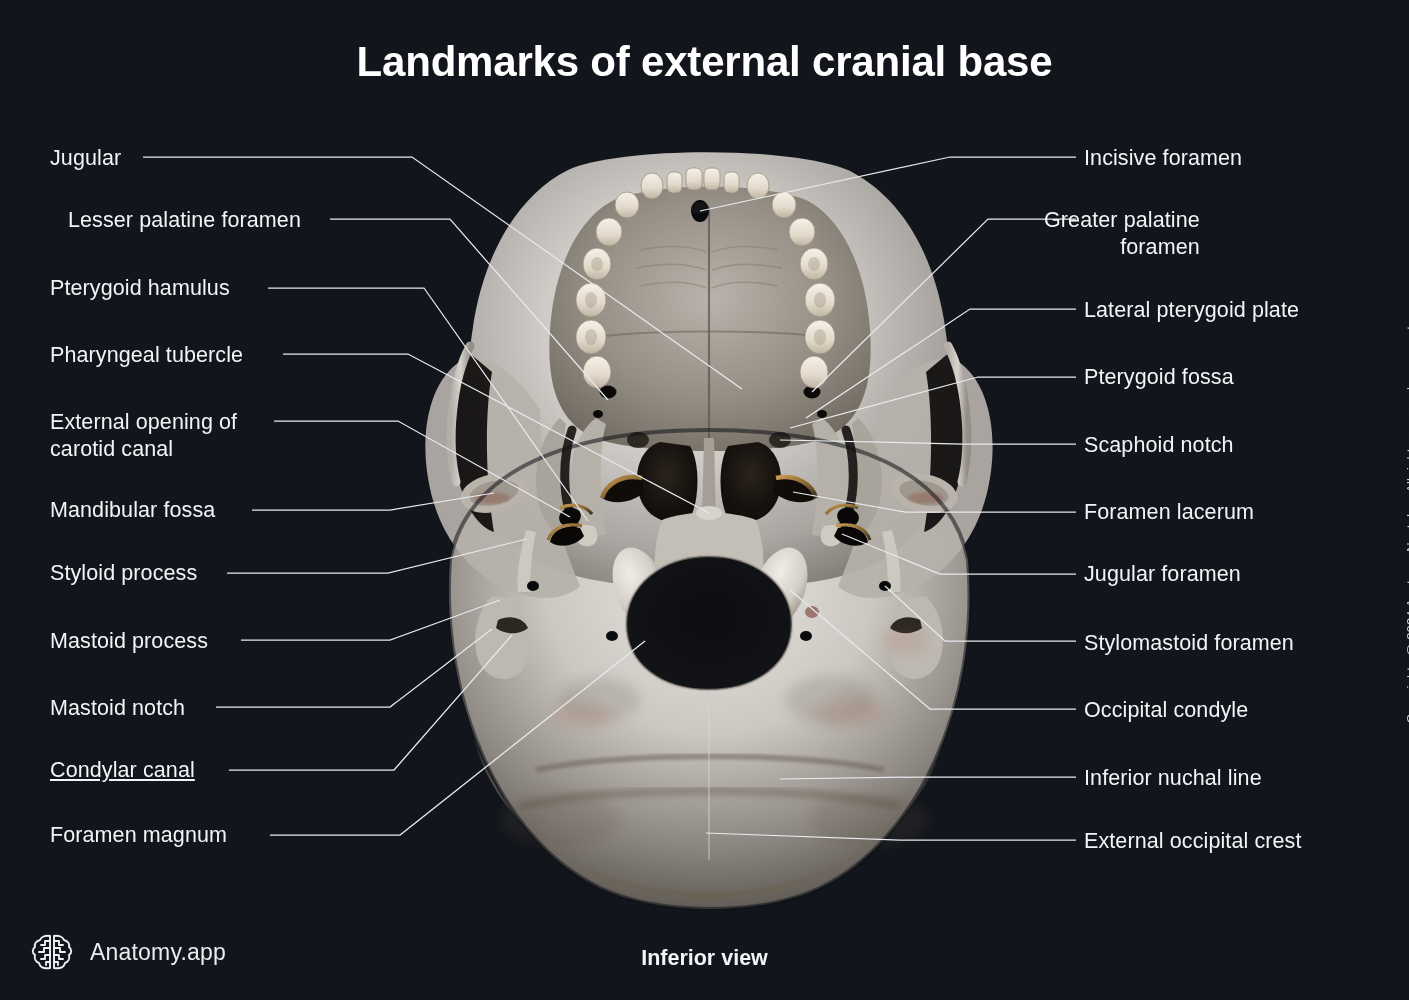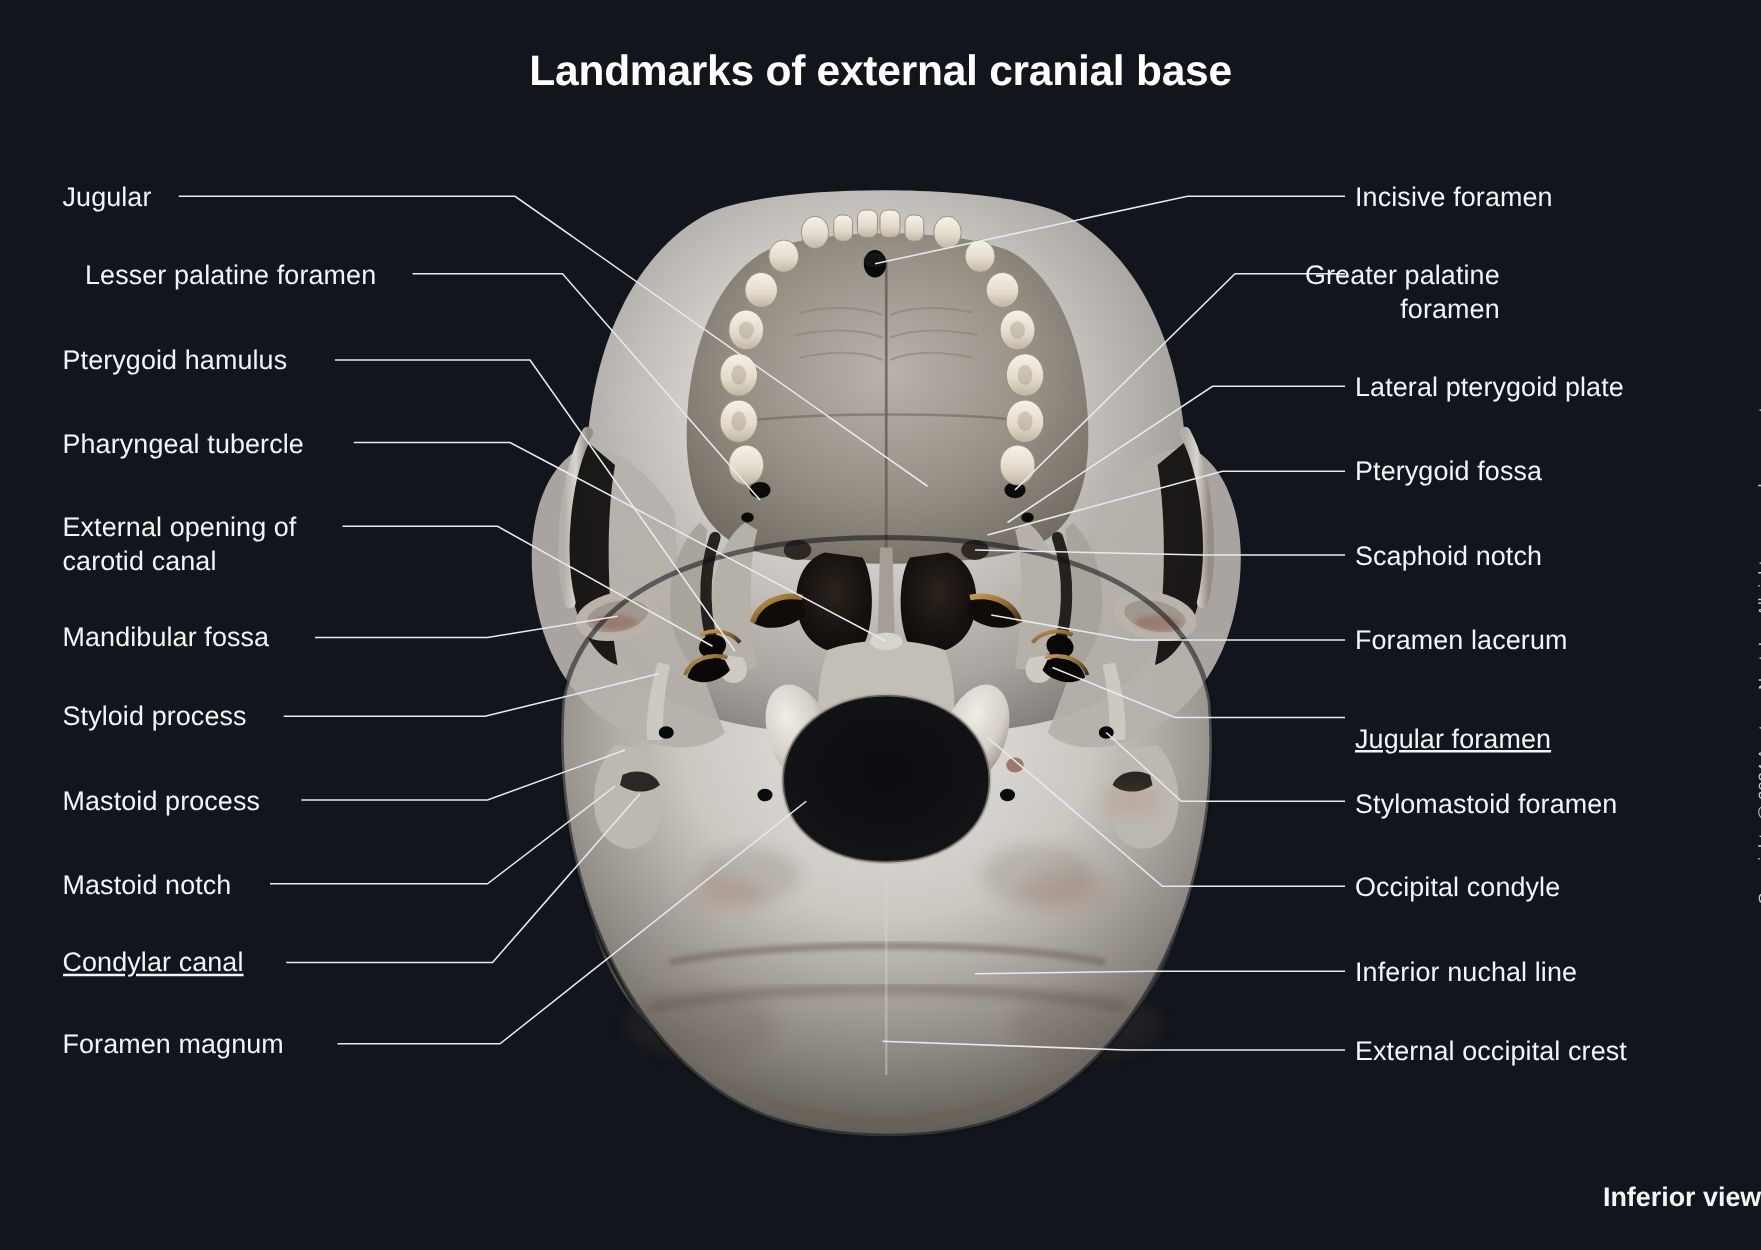--- a/index.html
+++ b/index.html
@@ -12,21 +12,21 @@
     background:#12151b;
     color:#ffffff;
   }
 
   #stage { position:absolute; inset:0; }
 
   
   .title {
     position:absolute; top:38px; left:0; width:1409px;
     text-align:center;
-    font-size:34px; font-weight:bold;
+    font-size:42px; font-weight:bold;
     letter-spacing:-0.2px;
     color:#ffffff;
   }
 
   
   .label {
     position:absolute;
     font-size:21.5px;
     font-weight:500;
     line-height:27px;
@@ -41,21 +41,21 @@
   .brand {
     position:absolute; left:30px; top:930px;
     display:flex; align-items:center; gap:16px;
   }
   .brand-name {
     font-size:23px; font-weight:400; color:#e9ebef;
     letter-spacing:0.2px;
   }
   .view-caption {
     position:absolute; top:946px; left:0; width:1409px;
-    text-align:right;
+    text-align:center;
     font-size:21.5px; font-weight:bold; color:#f2f4f7;
   }
   .copyright {
     position:absolute;
     right:-2px; top:500px;
     transform-origin:center center;
     transform:translate(50%, -50%) rotate(-90deg);
     white-space:nowrap;
     font-size:13px; color:#c4c8d0; letter-spacing:0.1px;
   }
@@ -385,25 +385,46 @@
       <div class="label left" style="left: 50px; top: 695px;">Mastoid notch</div>
       <div class="label left" style="left: 50px; top: 757px; text-decoration: underline;">Condylar canal</div>
       <div class="label left" style="left: 50px; top: 822px;">Foramen magnum</div>
       <div class="label right" style="left: 1084px; top: 145px;">Incisive foramen</div>
       <div class="label right" style="left: 1044px; top: 207px;">Greater palatine
 foramen</div>
       <div class="label right" style="left: 1084px; top: 297px;">Lateral pterygoid plate</div>
       <div class="label right" style="left: 1084px; top: 364px;">Pterygoid fossa</div>
       <div class="label right" style="left: 1084px; top: 432px;">Scaphoid notch</div>
       <div class="label right" style="left: 1084px; top: 499px;">Foramen lacerum</div>
-      <div class="label right" style="left: 1084px; top: 578px; text-decoration: underline;">Jugular foramen</div>
+      <div class="label right" style="left: 1084px; top: 561px;">Jugular foramen</div>
       <div class="label right" style="left: 1084px; top: 630px;">Stylomastoid foramen</div>
       <div class="label right" style="left: 1084px; top: 697px;">Occipital condyle</div>
       <div class="label right" style="left: 1084px; top: 765px;">Inferior nuchal line</div>
       <div class="label right" style="left: 1084px; top: 828px;">External occipital crest</div>
     </div>
 
+  <div class="brand">
+    <span>
+      <svg width="44" height="44" viewBox="0 0 44 44" fill="none" stroke="#eef0f4" stroke-width="1.9" stroke-linejoin="round" stroke-linecap="round">
+
+        <path d="M20 6 C15 5 11 7 10 10 C6 11 4 14 5 17 C2 19 2 23 5 25
+                 C4 29 6 32 9 33 C10 37 14 39 20 38 Z"></path>
+        <path d="M20 11 L15 11 L15 15 L11 15"></path>
+        <path d="M20 18 L14 18 L14 22 L9 22"></path>
+        <path d="M20 25 L15 25 L15 29 L11 29"></path>
+        <path d="M20 32 L16 32 L16 35"></path>
+
+        <path d="M24 6 C29 5 33 7 34 10 C38 11 40 14 39 17 C42 19 42 23 39 25
+                 C40 29 38 32 35 33 C34 37 30 39 24 38 Z"></path>
+        <path d="M24 11 L29 11 L29 15 L33 15"></path>
+        <path d="M24 18 L30 18 L30 22 L35 22"></path>
+        <path d="M24 25 L29 25 L29 29 L33 29"></path>
+        <path d="M24 32 L28 32 L28 35"></path>
+      </svg>
+    </span>
+    <span class="brand-name">Anatomy.app</span>
+  </div>
 
   <div class="view-caption">Inferior view</div>
 
   <div class="copyright">Copyrights @ 2024 Anatomy Next, Inc. All rights reserved www.anatomy.app</div>
 
 </div>
 
 </body></html>

